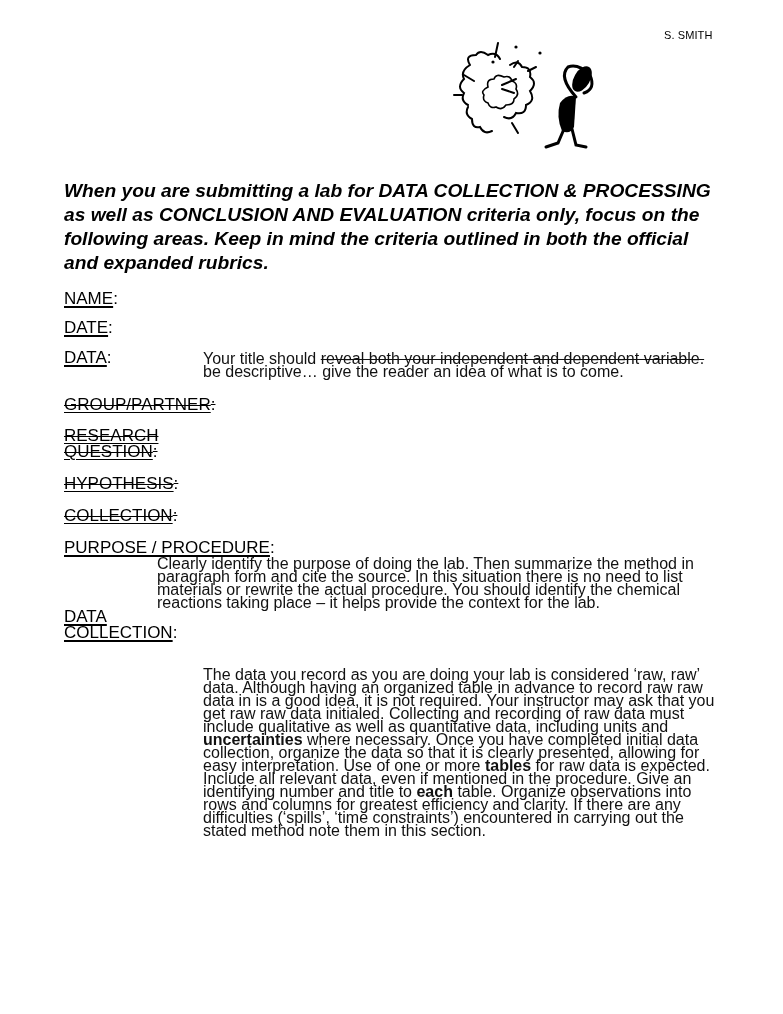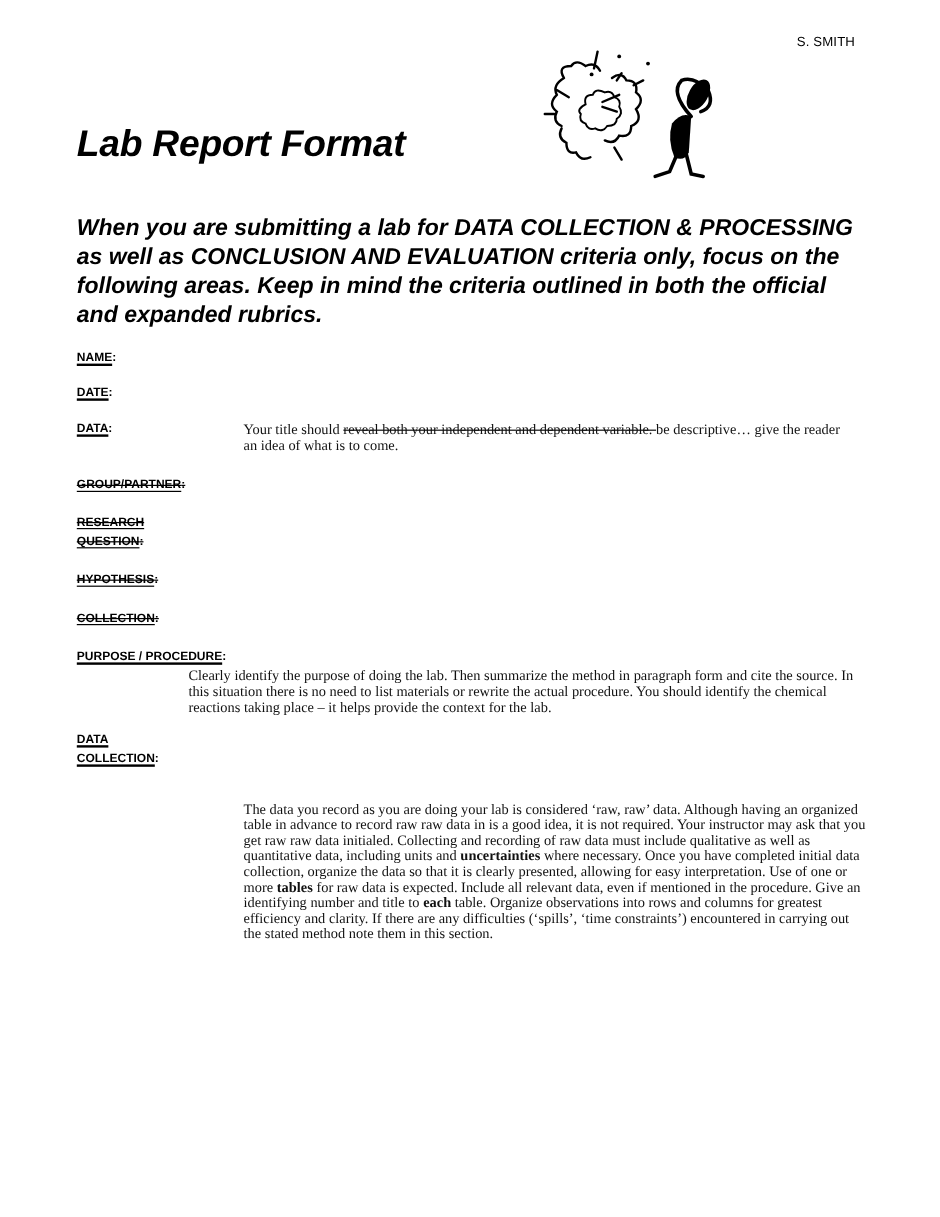--- a/index.html
+++ b/index.html
@@ -16,39 +16,38 @@
     font-size: 31px; font-weight: bold; font-style: italic; line-height: 36px;
     letter-spacing: -0.2px;
   }
   .illustration { position: absolute; left: 440px; top: 35px; width: 170px; height: 120px; }
   .intro {
     position: absolute; left: 64px; top: 179px; width: 660px; margin: 0;
     font-size: 19.2px; font-weight: bold; font-style: italic; line-height: 24px;
   }
   .heading {
     position: absolute; left: 64px; margin: 0;
-    font-size: 10px; font-weight: bold; line-height: 16px;
+    font-size: 17px; font-weight: normal; line-height: 16px;
   }
   .heading .lbl { text-decoration: underline; text-decoration-thickness: 2px; text-underline-offset: 2px; }
   .heading.struck .lbl { text-decoration: underline line-through; text-decoration-thickness: 1.2px; }
   .heading.struck .colon { text-decoration: line-through; }
   .desc {
-    position: absolute; margin: 0; font-size: 12px; line-height: 13px; color: #111; font-family: Liberation Serif, serif;
+    position: absolute; margin: 0; font-size: 16px; line-height: 13px; color: #111;
   }
   .desc .strike { text-decoration: line-through; }
   .desc b { font-weight: bold; }
 </style>
 </head>
 <body>
 
 <div class="author">S. SMITH</div>
 
 <h1 class="title">
   <br>
-  <span>Lab Report Format</span>
 </h1>
 
 <svg class="illustration" viewBox="0 0 170 120" xmlns="http://www.w3.org/2000/svg">
   <g fill="none" stroke="#000" stroke-width="2" stroke-linecap="round">
 
     <path d="M30 30 q-6 -10 6 -10 q4 -6 12 0 q8 -4 12 4 M70 30 q8 -6 12 2 q10 0 8 10 q8 6 0 14 q6 10 -4 14 q0 10 -10 8 q-4 8 -12 4 M52 96 q-8 4 -12 -4 q-8 2 -8 -8 q-8 -4 -4 -12 M28 70 q-8 -4 -4 -12 q-8 -6 0 -14 q-4 -8 6 -14"></path>
 
     <path d="M48 52 q-2 -8 6 -8 q2 -6 10 -2 q6 -2 8 4 q6 2 4 8 q4 6 -2 10 q0 6 -8 6 q-4 6 -10 2 q-6 2 -8 -4 q-6 -2 -4 -8 q-4 -4 4 -8z" stroke-width="1.6"></path>
 
     <path d="M58 8 l-3 14 M14 60 l8 0 M24 40 l10 6 M62 50 l14 -6 M74 58 l-12 -4 M72 88 l6 10 M88 36 l8 -4 M78 26 l-4 6"></path>

